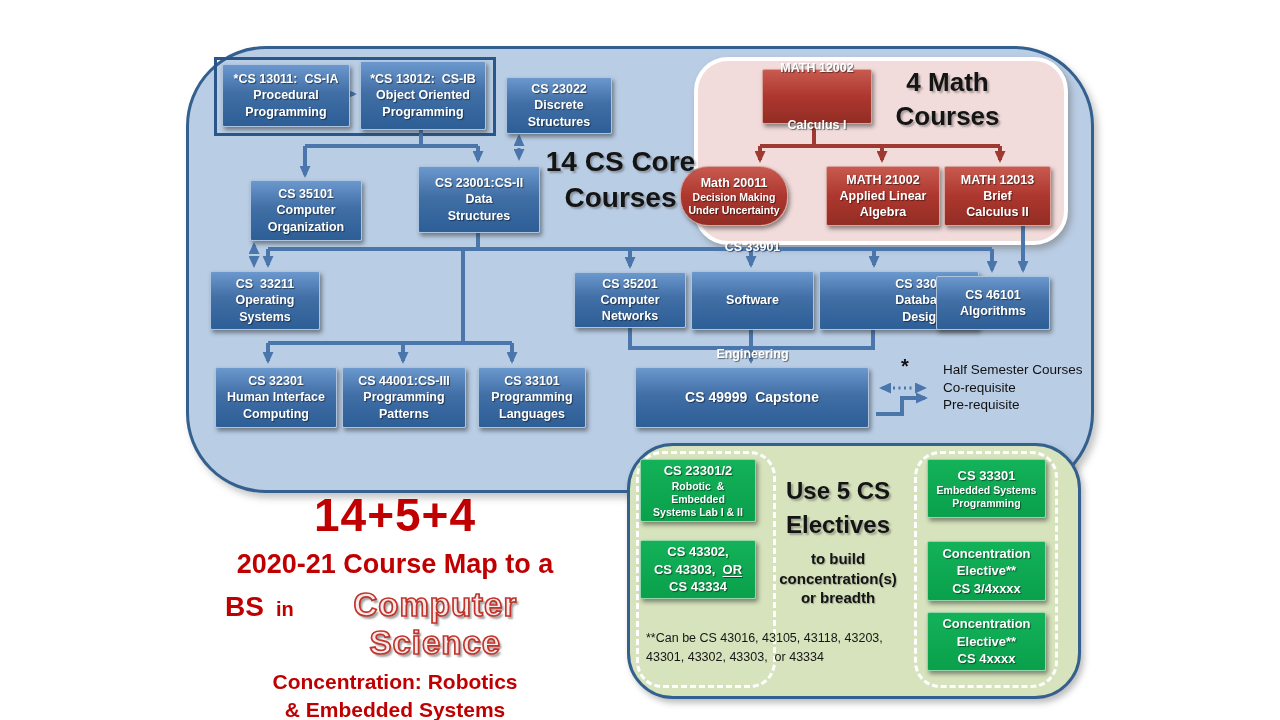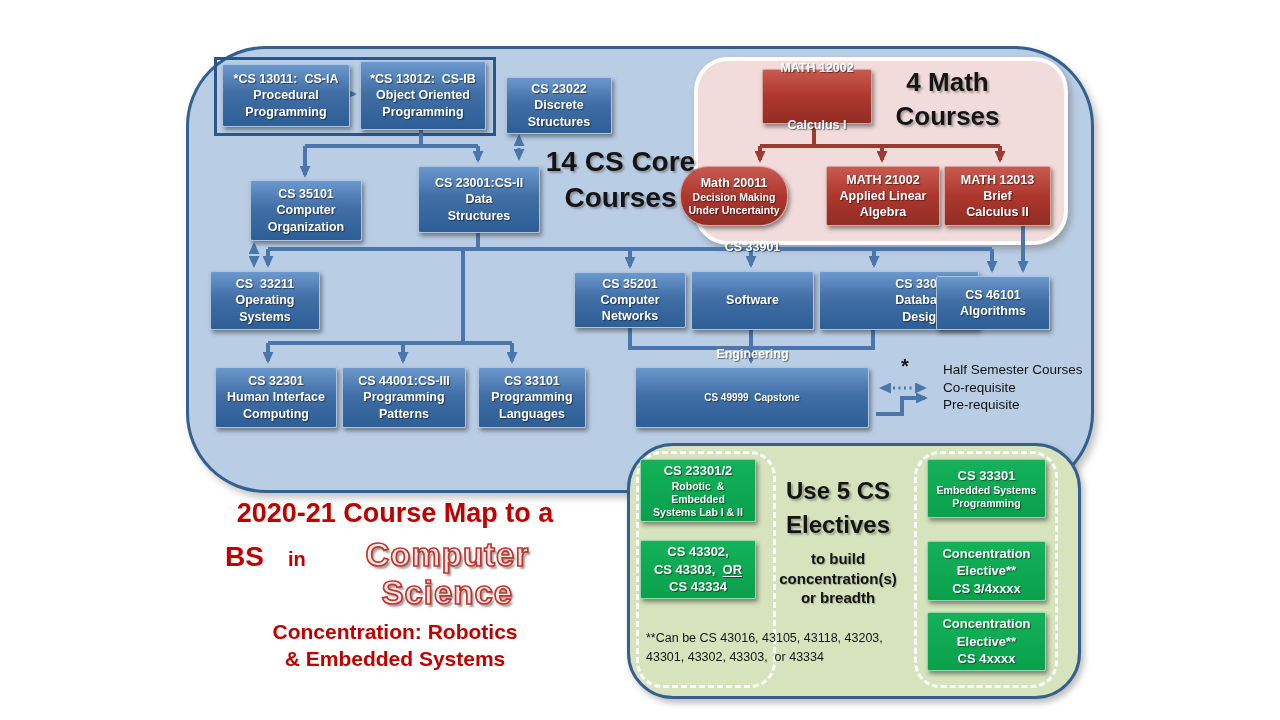--- a/index.html
+++ b/index.html
@@ -42,21 +42,21 @@
     justify-content:center;align-items:center;text-align:center;
     color:#fff;font-weight:bold;font-size:12.5px;line-height:1.3;
     border-radius:2px;box-shadow:2px 3px 4px rgba(40,40,40,.5);
     text-shadow:1px 1px 1px rgba(0,0,0,.5);
   }
   .box .bline{white-space:pre;}
   .box .bline.small{font-size:10.5px;line-height:1.25;text-align:right;}
   .box.cs{background:linear-gradient(180deg,#6b98cd 0%,#416fa6 45%,#2d5e96 100%);border:1px solid #aec4de;}
   .box.math{background:linear-gradient(180deg,#c85a50 0%,#ad372e 50%,#922d24 100%);border:1px solid #d9a39c;}
   .box.green{background:linear-gradient(180deg,#13b259 0%,#0aa04c 100%);border:1px solid #93d6ac;font-size:13px;line-height:1.35;}
-  .box.wide{font-size:10px;text-align:right;}
+  .box.wide{font-size:14px;text-align:right;}
   .box u{text-underline-offset:2px;}
   
   .big-label{
     z-index:6;font-weight:bold;color:#141414;text-align:center;
     text-shadow:2px 2px 2px rgba(80,80,80,.45);
   }
   .cs-core-heading{left:528px;top:144px;width:185px;font-size:28px;line-height:1.28;}
   .math-heading{left:875px;top:66px;width:145px;font-size:26px;line-height:1.3;}
   .electives-heading{left:768px;top:474px;width:140px;font-size:24px;line-height:1.4;}
   .electives-heading .sub{font-size:15px;line-height:1.3;text-shadow:1px 1px 1px rgba(80,80,80,.4);}
@@ -68,21 +68,21 @@
   
   .footnote{
     left:646px;top:629px;width:230px;z-index:6;color:#161616;
     font-size:12.5px;line-height:1.55;
   }
   .footnote div{white-space:pre;}
   
   .title-block{left:225px;top:490px;width:340px;z-index:6;text-align:center;color:#c00000;}
   .title-formula{font-size:46px;font-weight:bold;letter-spacing:1px;line-height:1.1;}
   .title-map{font-size:27px;font-weight:bold;margin-top:9px;line-height:1.1;}
-  .title-bs-line{margin-top:7px;display:flex;justify-content:center;align-items:baseline;gap:24px;}
+  .title-bs-line{margin-top:7px;display:flex;justify-content:center;align-items:baseline;gap:12px;}
   .title-bs{font-size:28px;font-weight:bold;}
   .title-in{font-size:20px;font-weight:bold;}
   .title-program{
     font-size:33px;font-weight:bold;letter-spacing:1px;
     color:#fceaea;-webkit-text-stroke:1.7px #c0342b;
     text-shadow:2.5px 2.5px 2px rgba(140,140,140,.8);
     text-align:center;
   }
   .title-conc{font-size:21px;font-weight:bold;line-height:1.3;margin-top:6px;}
 </style>
@@ -279,20 +279,21 @@
 <div class="abs legend-label lg1">Half Semester Courses</div>
 <div class="abs legend-label lg2">Co-requisite</div>
 <div class="abs legend-label lg3">Pre-requisite</div>
 
 <div class="abs footnote">
   <div>**Can be CS 43016, 43105, 43118, 43203,</div>
   <div>43301, 43302, 43303,  or 43334</div>
 </div>
 
 <div class="abs title-block">
+  <div class="title-formula">14+5+4</div>
   <div class="title-map">2020-21 Course Map to a</div>
   <div class="title-bs-line">
     <span class="title-bs">BS</span>
     <span class="title-in">in</span>
     <span class="title-program">Computer Science</span>
   </div>
   <div class="title-conc">
     <div>Concentration: Robotics</div>
     <div>&amp; Embedded Systems</div>
   </div>

